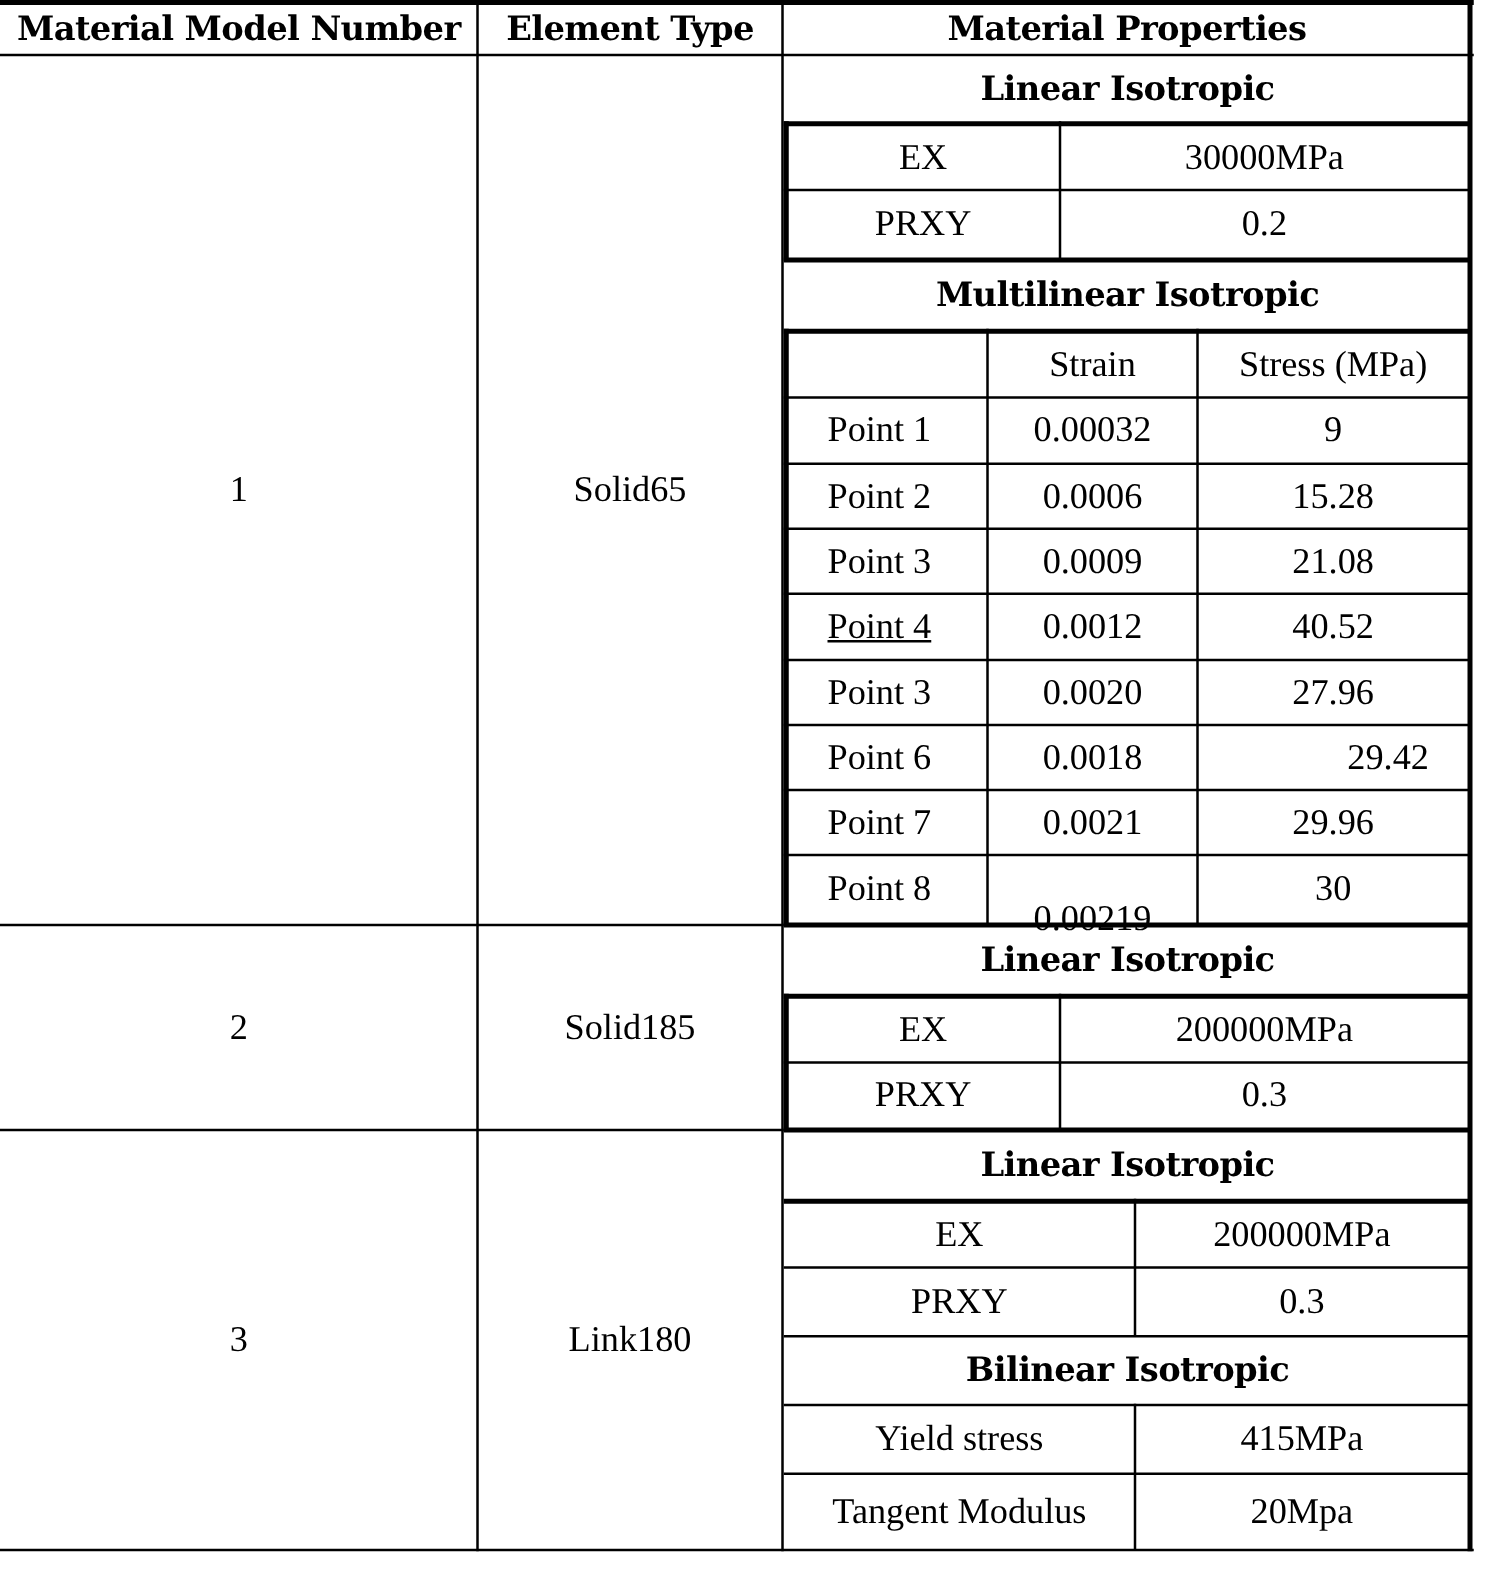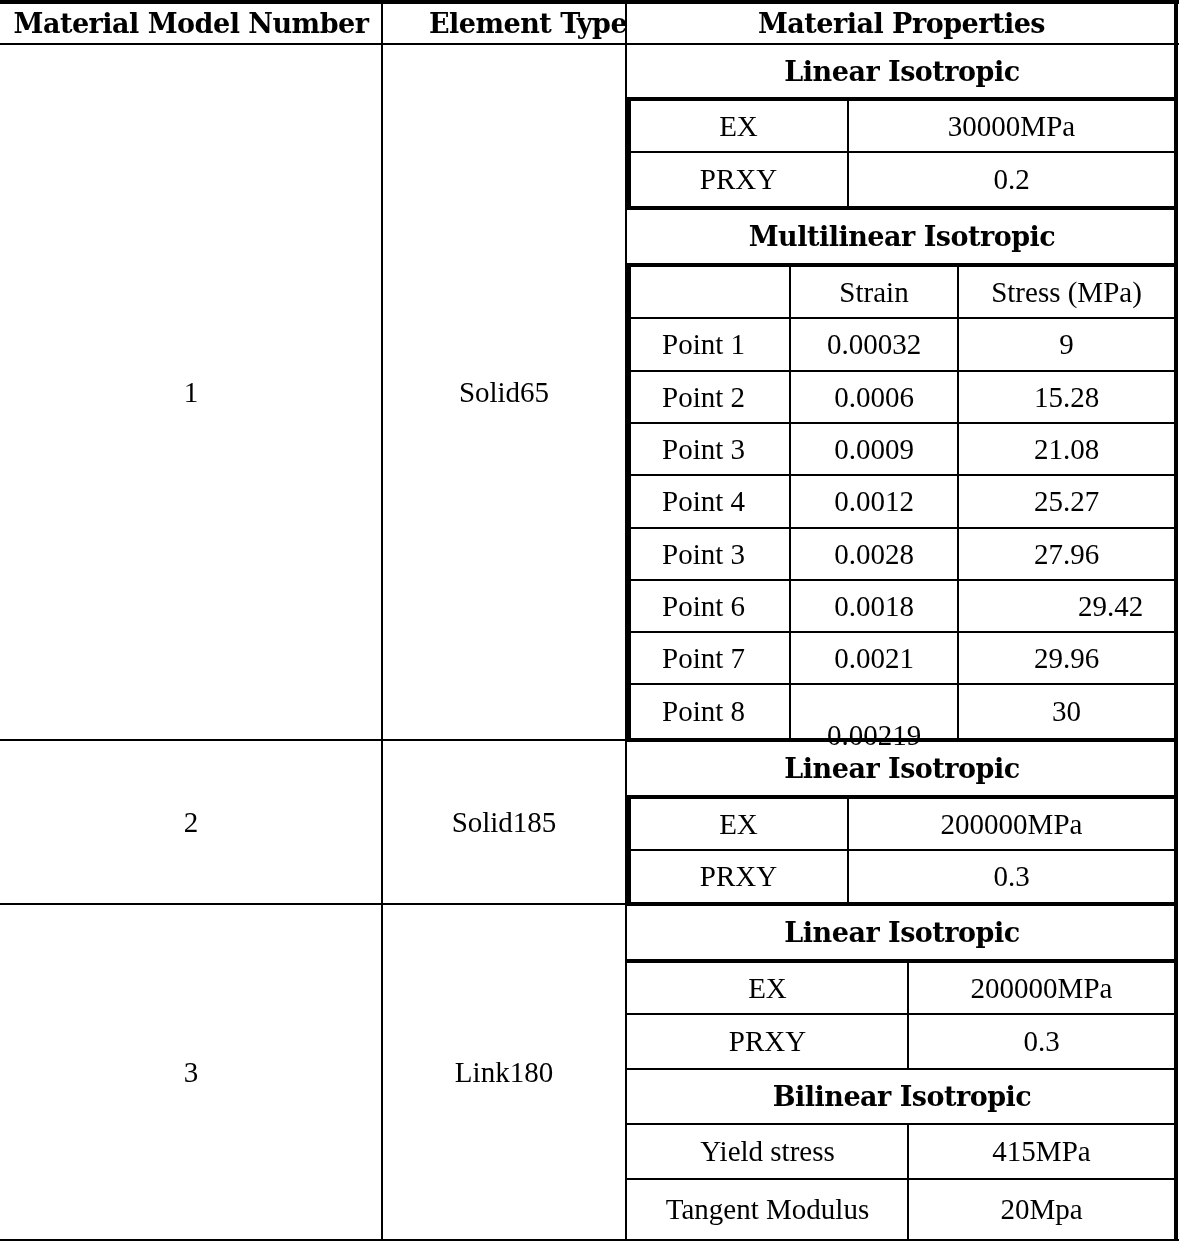--- a/index.html
+++ b/index.html
@@ -59,21 +59,21 @@
 
   <div class="hlt" style="left:627px;top:959px;width:550px;"></div>
   <div class="hl" style="left:627px;top:1013px;width:550px;"></div>
   <div class="hl" style="left:627px;top:1068px;width:550px;"></div>
   <div class="hl" style="left:627px;top:1123px;width:550px;"></div>
   <div class="hl" style="left:627px;top:1178px;width:550px;"></div>
   <div class="vl" style="left:907px;top:959px;height:110px;"></div>
   <div class="vl" style="left:907px;top:1123px;height:117px;"></div>
 
   <div class="cell bold" style="left:0;top:2px;width:382px;height:42px;">Material Model Number</div>
-  <div class="cell bold" style="left:382px;top:2px;width:244px;height:42px;margin-left:24px;">Element Type</div>
+  <div class="cell bold" style="left:382px;top:2px;width:244px;height:42px;">Element Type</div>
   <div class="cell bold" style="left:626px;top:2px;width:551px;height:42px;">Material Properties</div>
 
   <div class="cell" style="left:0;top:44px;width:382px;height:696px;">1</div>
   <div class="cell" style="left:382px;top:44px;width:244px;height:696px;">Solid65</div>
 
   <div class="cell bold" style="left:628px;top:45px;width:548px;height:52px;">Linear Isotropic</div>
   <div class="cell" style="left:630px;top:101px;width:217px;height:50px;">EX</div>
   <div class="cell" style="left:849px;top:101px;width:325px;height:50px;">30000MPa</div>
   <div class="cell" style="left:630px;top:153px;width:217px;height:53px;">PRXY</div>
   <div class="cell" style="left:849px;top:153px;width:325px;height:53px;">0.2</div>
@@ -92,27 +92,27 @@
     <div class="cell left" style="left:630px;top:372px;width:159px;height:50px;">Point 2</div>
     <div class="cell" style="left:791px;top:372px;width:166px;height:50px;">0.0006</div>
     <div class="cell" style="left:959px;top:372px;width:215px;height:50px;">15.28</div>
   </div>
   <div>
     <div class="cell left" style="left:630px;top:424px;width:159px;height:50px;">Point 3</div>
     <div class="cell" style="left:791px;top:424px;width:166px;height:50px;">0.0009</div>
     <div class="cell" style="left:959px;top:424px;width:215px;height:50px;">21.08</div>
   </div>
   <div>
-    <div class="cell left" style="left:630px;top:476px;width:159px;height:51px;">Point 4</div>
+    <div class="cell left" style="left:630px;top:476px;width:159px;height:51px;text-decoration:underline;">Point 4</div>
     <div class="cell" style="left:791px;top:476px;width:166px;height:51px;">0.0012</div>
-    <div class="cell" style="left:959px;top:476px;width:215px;height:51px;">25.27</div>
+    <div class="cell" style="left:959px;top:476px;width:215px;height:51px;">40.52</div>
   </div>
   <div>
     <div class="cell left" style="left:630px;top:529px;width:159px;height:50px;">Point 3</div>
-    <div class="cell" style="left:791px;top:529px;width:166px;height:50px;">0.0028</div>
+    <div class="cell" style="left:791px;top:529px;width:166px;height:50px;">0.0020</div>
     <div class="cell" style="left:959px;top:529px;width:215px;height:50px;">27.96</div>
   </div>
   <div>
     <div class="cell left" style="left:630px;top:581px;width:159px;height:50px;">Point 6</div>
     <div class="cell" style="left:791px;top:581px;width:166px;height:50px;">0.0018</div>
     <div class="cell" style="left:959px;top:581px;width:215px;height:50px;margin-left:44px;">29.42</div>
   </div>
   <div>
     <div class="cell left" style="left:630px;top:633px;width:159px;height:50px;text-align:center;">Point 7</div>
     <div class="cell" style="left:791px;top:633px;width:166px;height:50px;">0.0021</div>

